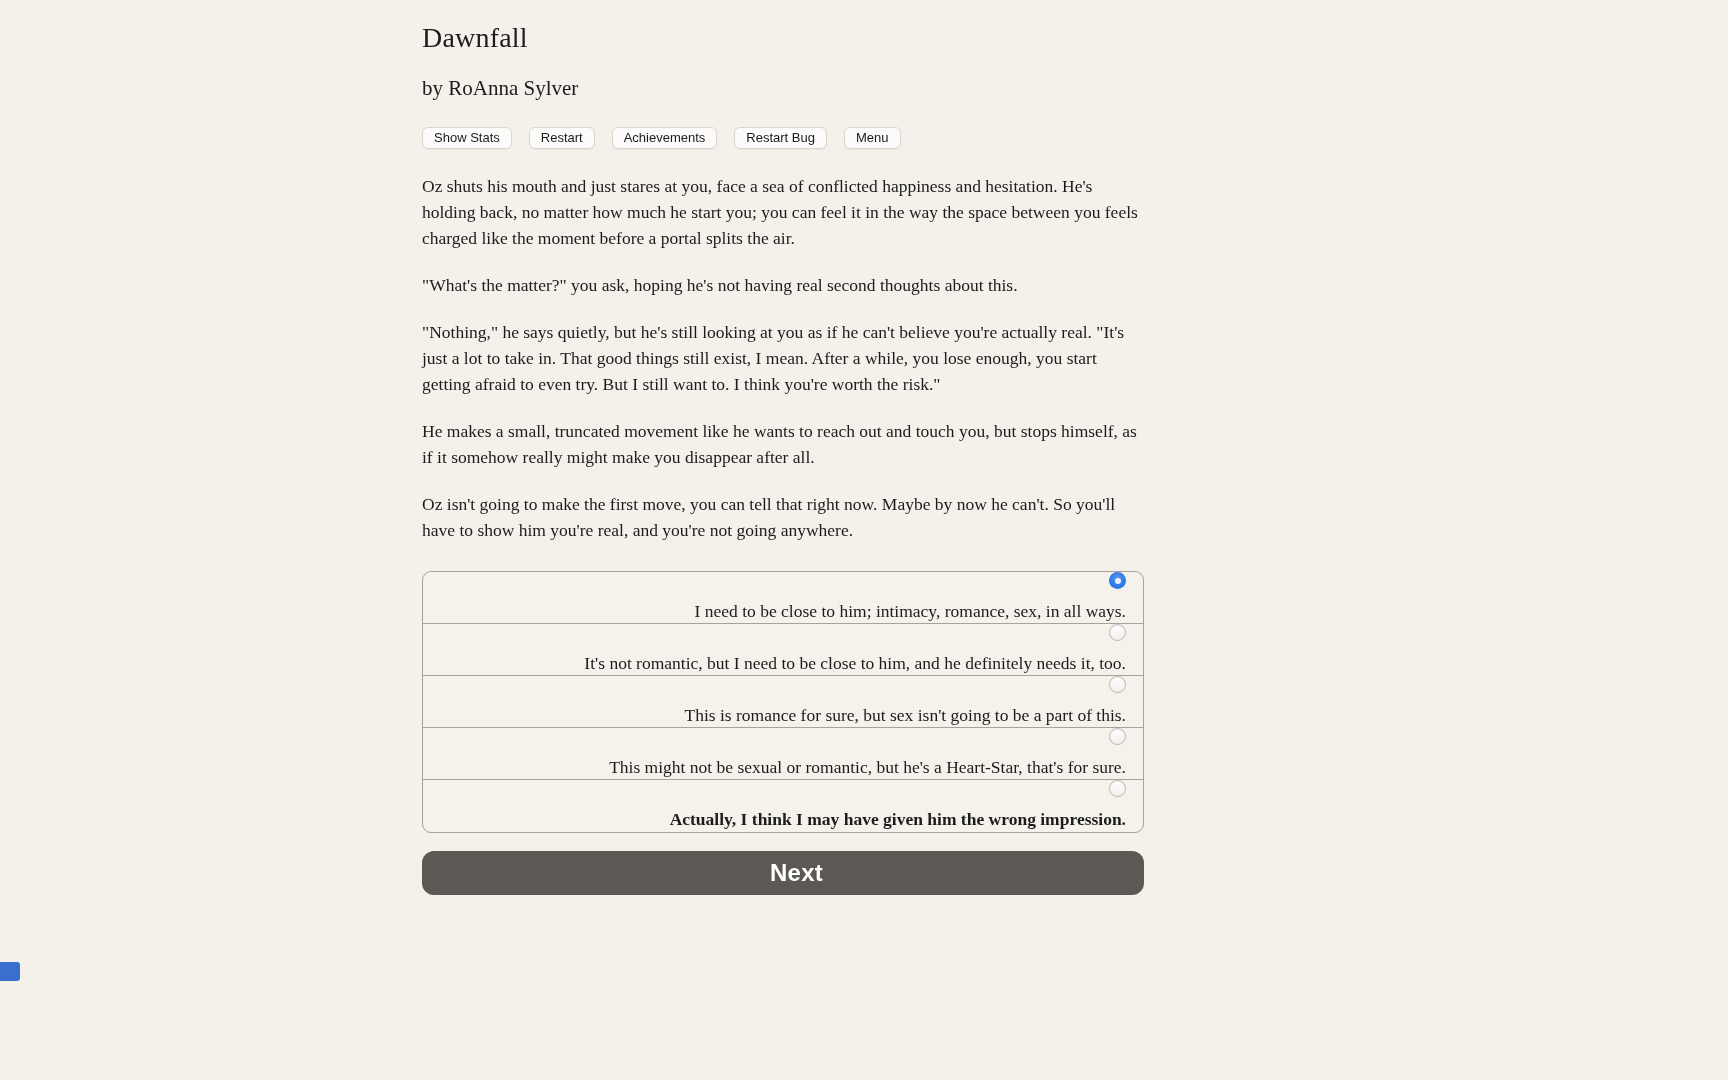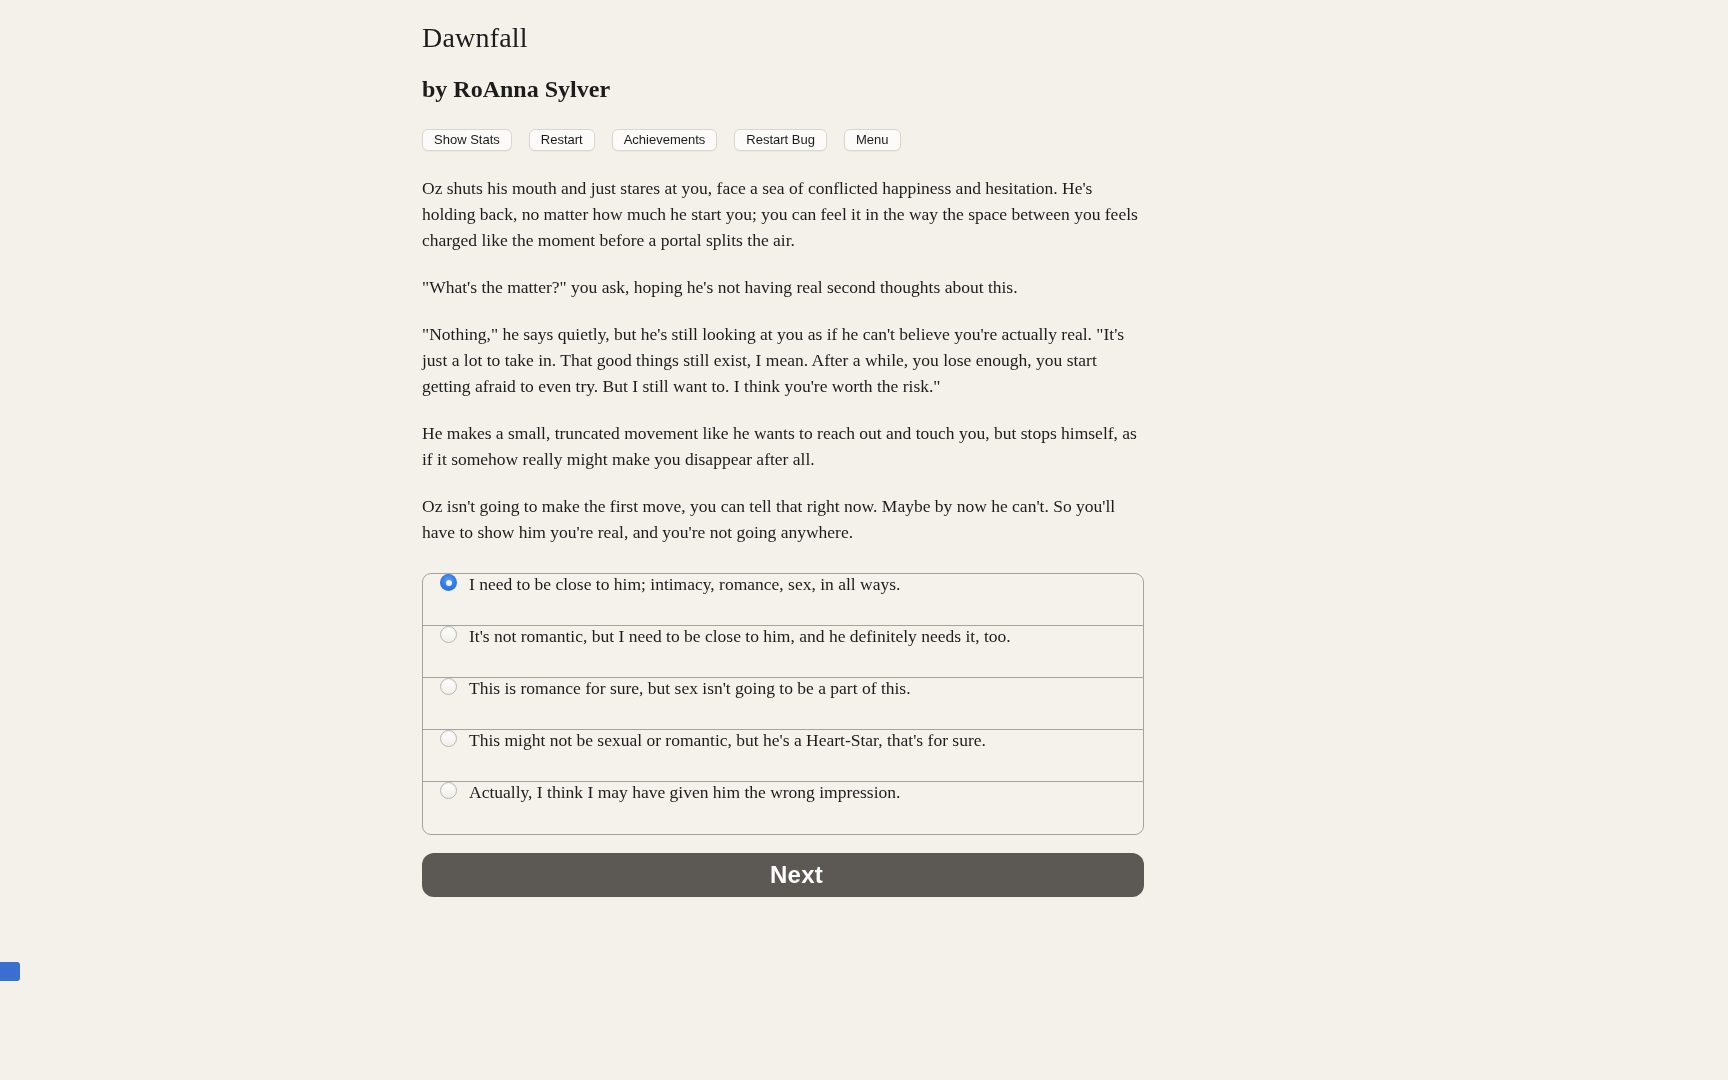--- a/index.html
+++ b/index.html
@@ -16,23 +16,22 @@
     left: 422px; top: 22px;
     width: 722px;
   }
   .game-title {
     font-size: 28px;
     font-weight: 500;
     letter-spacing: 0.2px;
     margin-bottom: 22px;
   }
   .game-author {
-    font-size: 24px;
+    font-size: 21px;
     margin-bottom: 26px;
-    font-weight: bold;
   }
   .toolbar {
     display: flex;
     gap: 17px;
     margin-bottom: 24px;
     align-items: flex-end;
   }
   .toolbar button {
     font-family: "Liberation Sans", sans-serif;
     font-size: 13px;
@@ -52,28 +51,29 @@
   }
   .choice-box {
     border: 1px solid #a6a39c;
     border-radius: 9px;
     background: #f5f2ec;
     overflow: hidden;
     margin-top: 28px;
   }
   .choice-row {
     display: flex;
-    align-items: flex-start;
+    align-items: flex-end;
     gap: 12px;
     padding: 0 17px;
     height: 52px;
     border-bottom: 1px solid #a6a39c;
     cursor: pointer;
+    flex-direction: column;
   }
-  .choice-row:last-child { border-bottom: none; }
+  .choice-row:last-child { border-bottom: none; font-weight: bold; }
   .choice-label {
     font-size: 17.5px;
     color: #1c1c1c;
   }
   .radio {
     width: 17px; height: 17px;
     border-radius: 50%;
     border: 1px solid #b9b6b0;
     background: linear-gradient(#ffffff, #f1efeb);
     flex: 0 0 auto;

